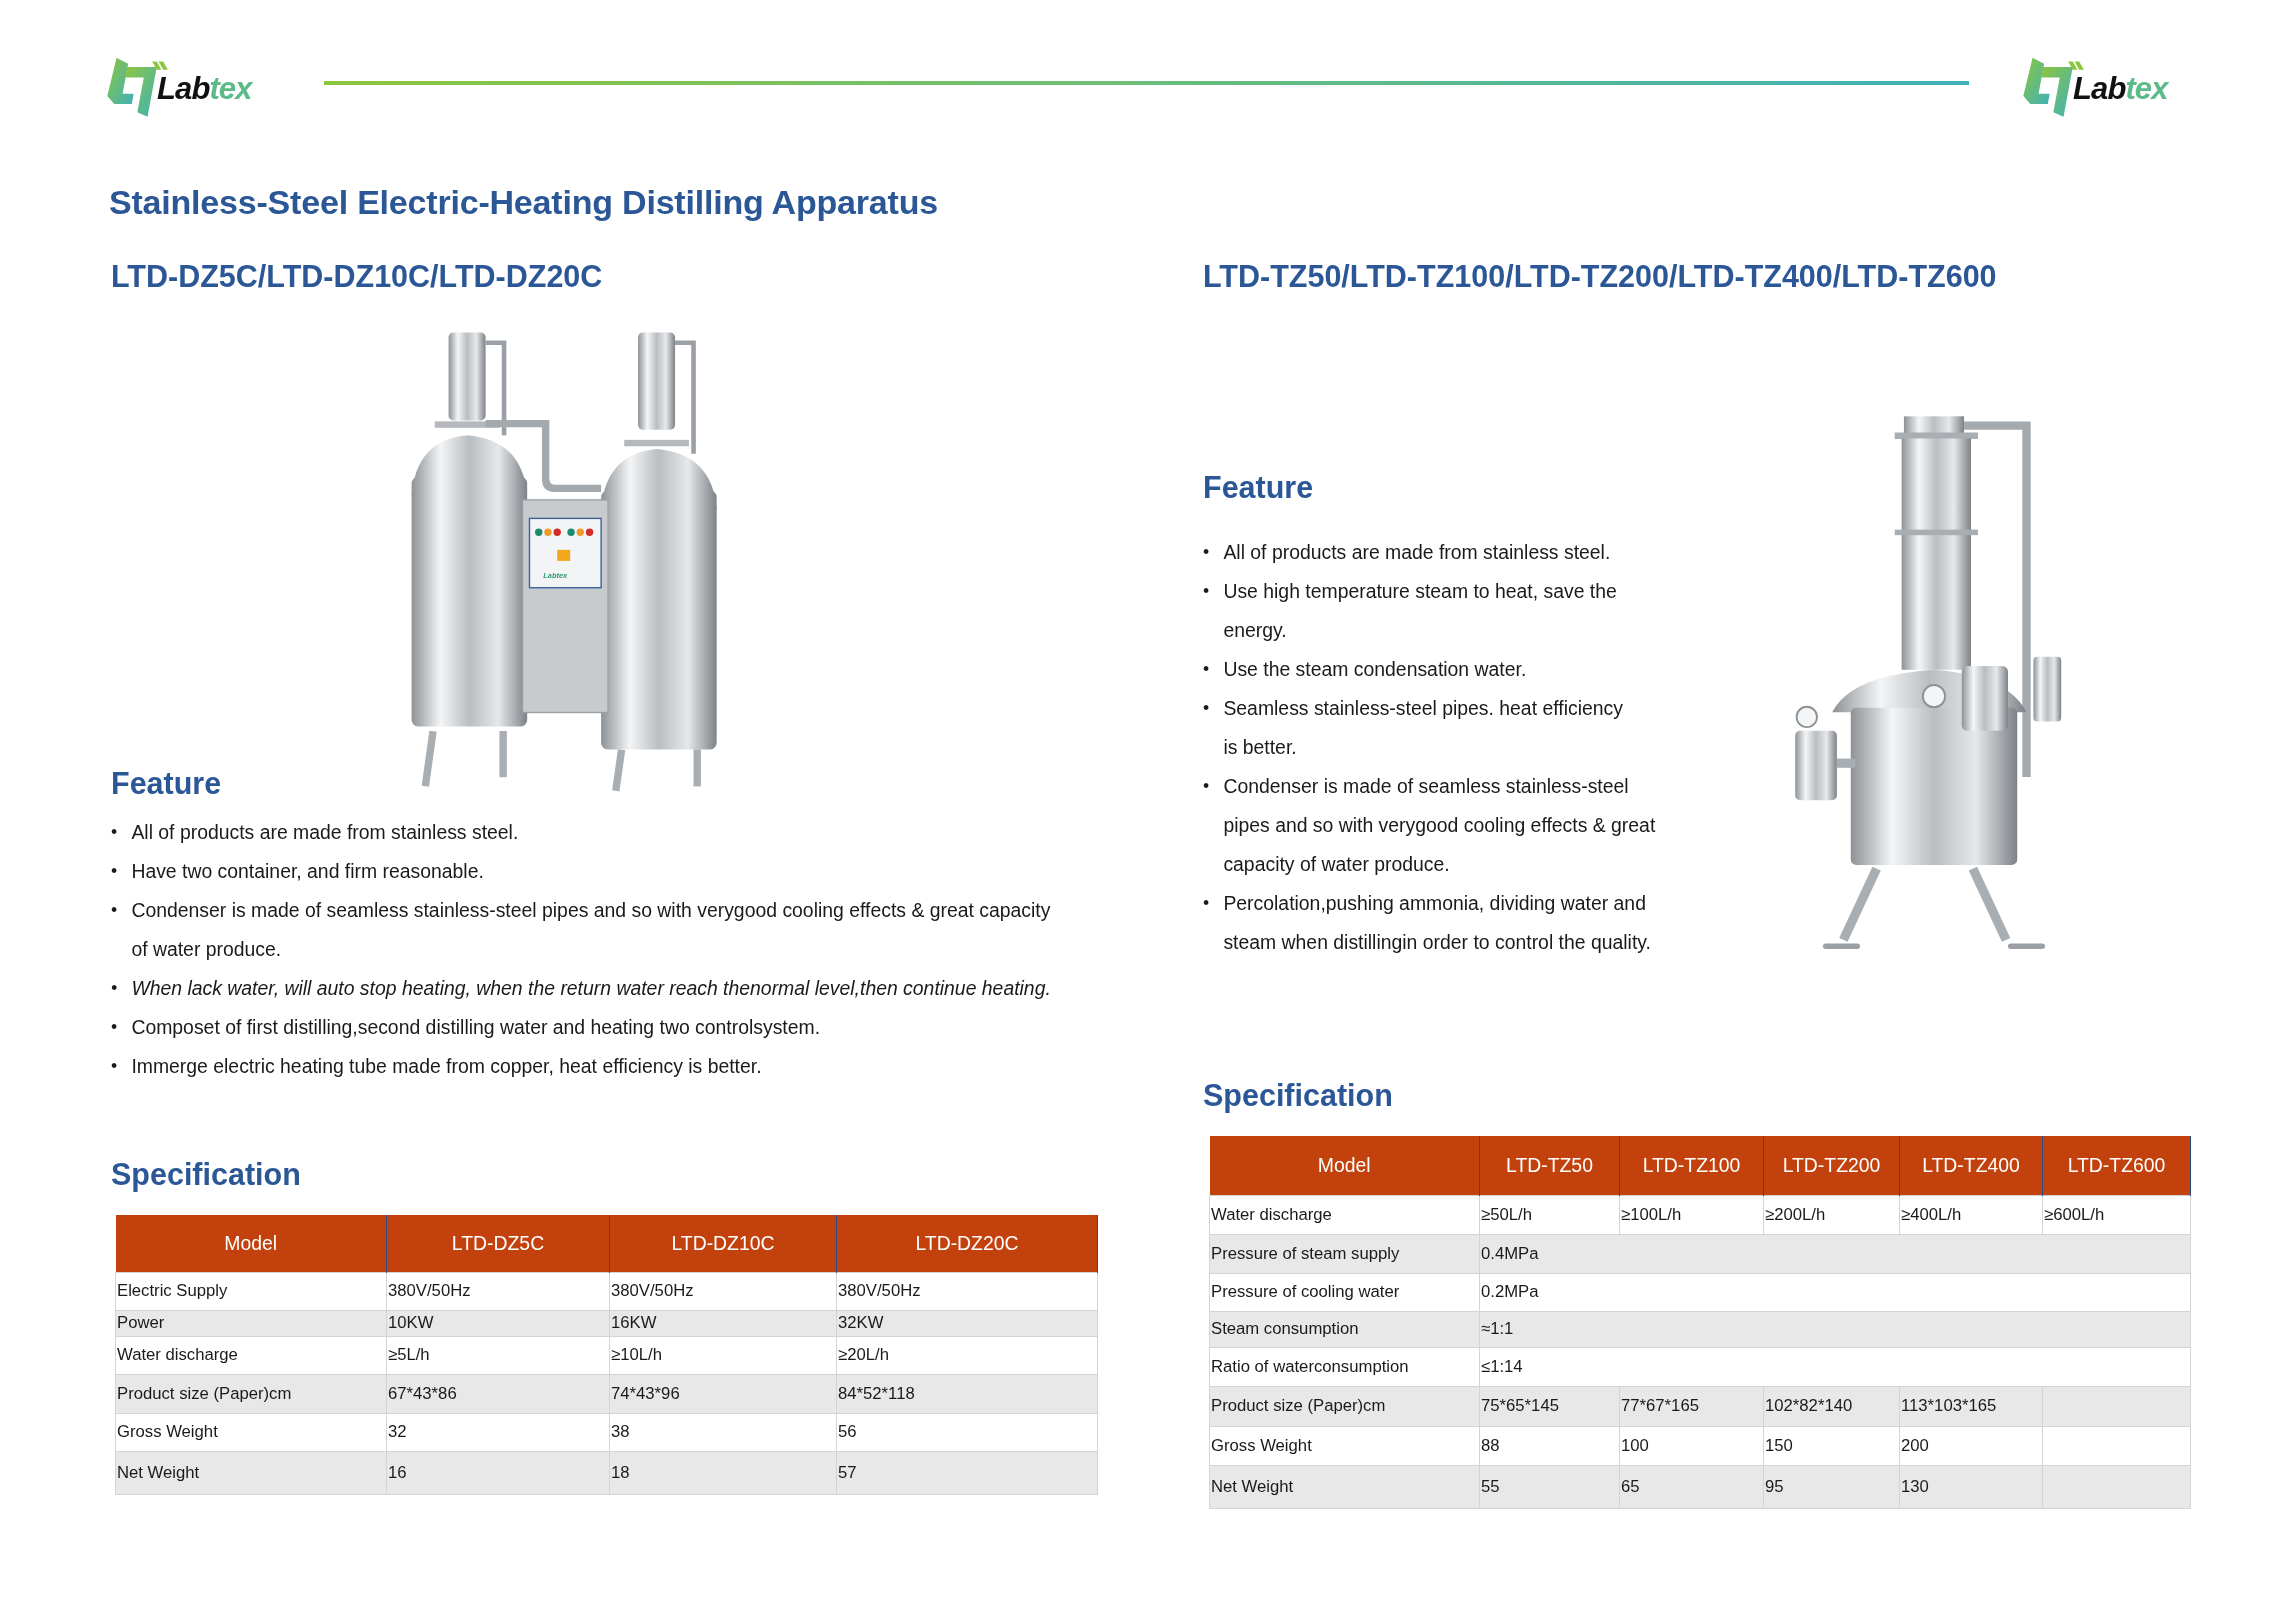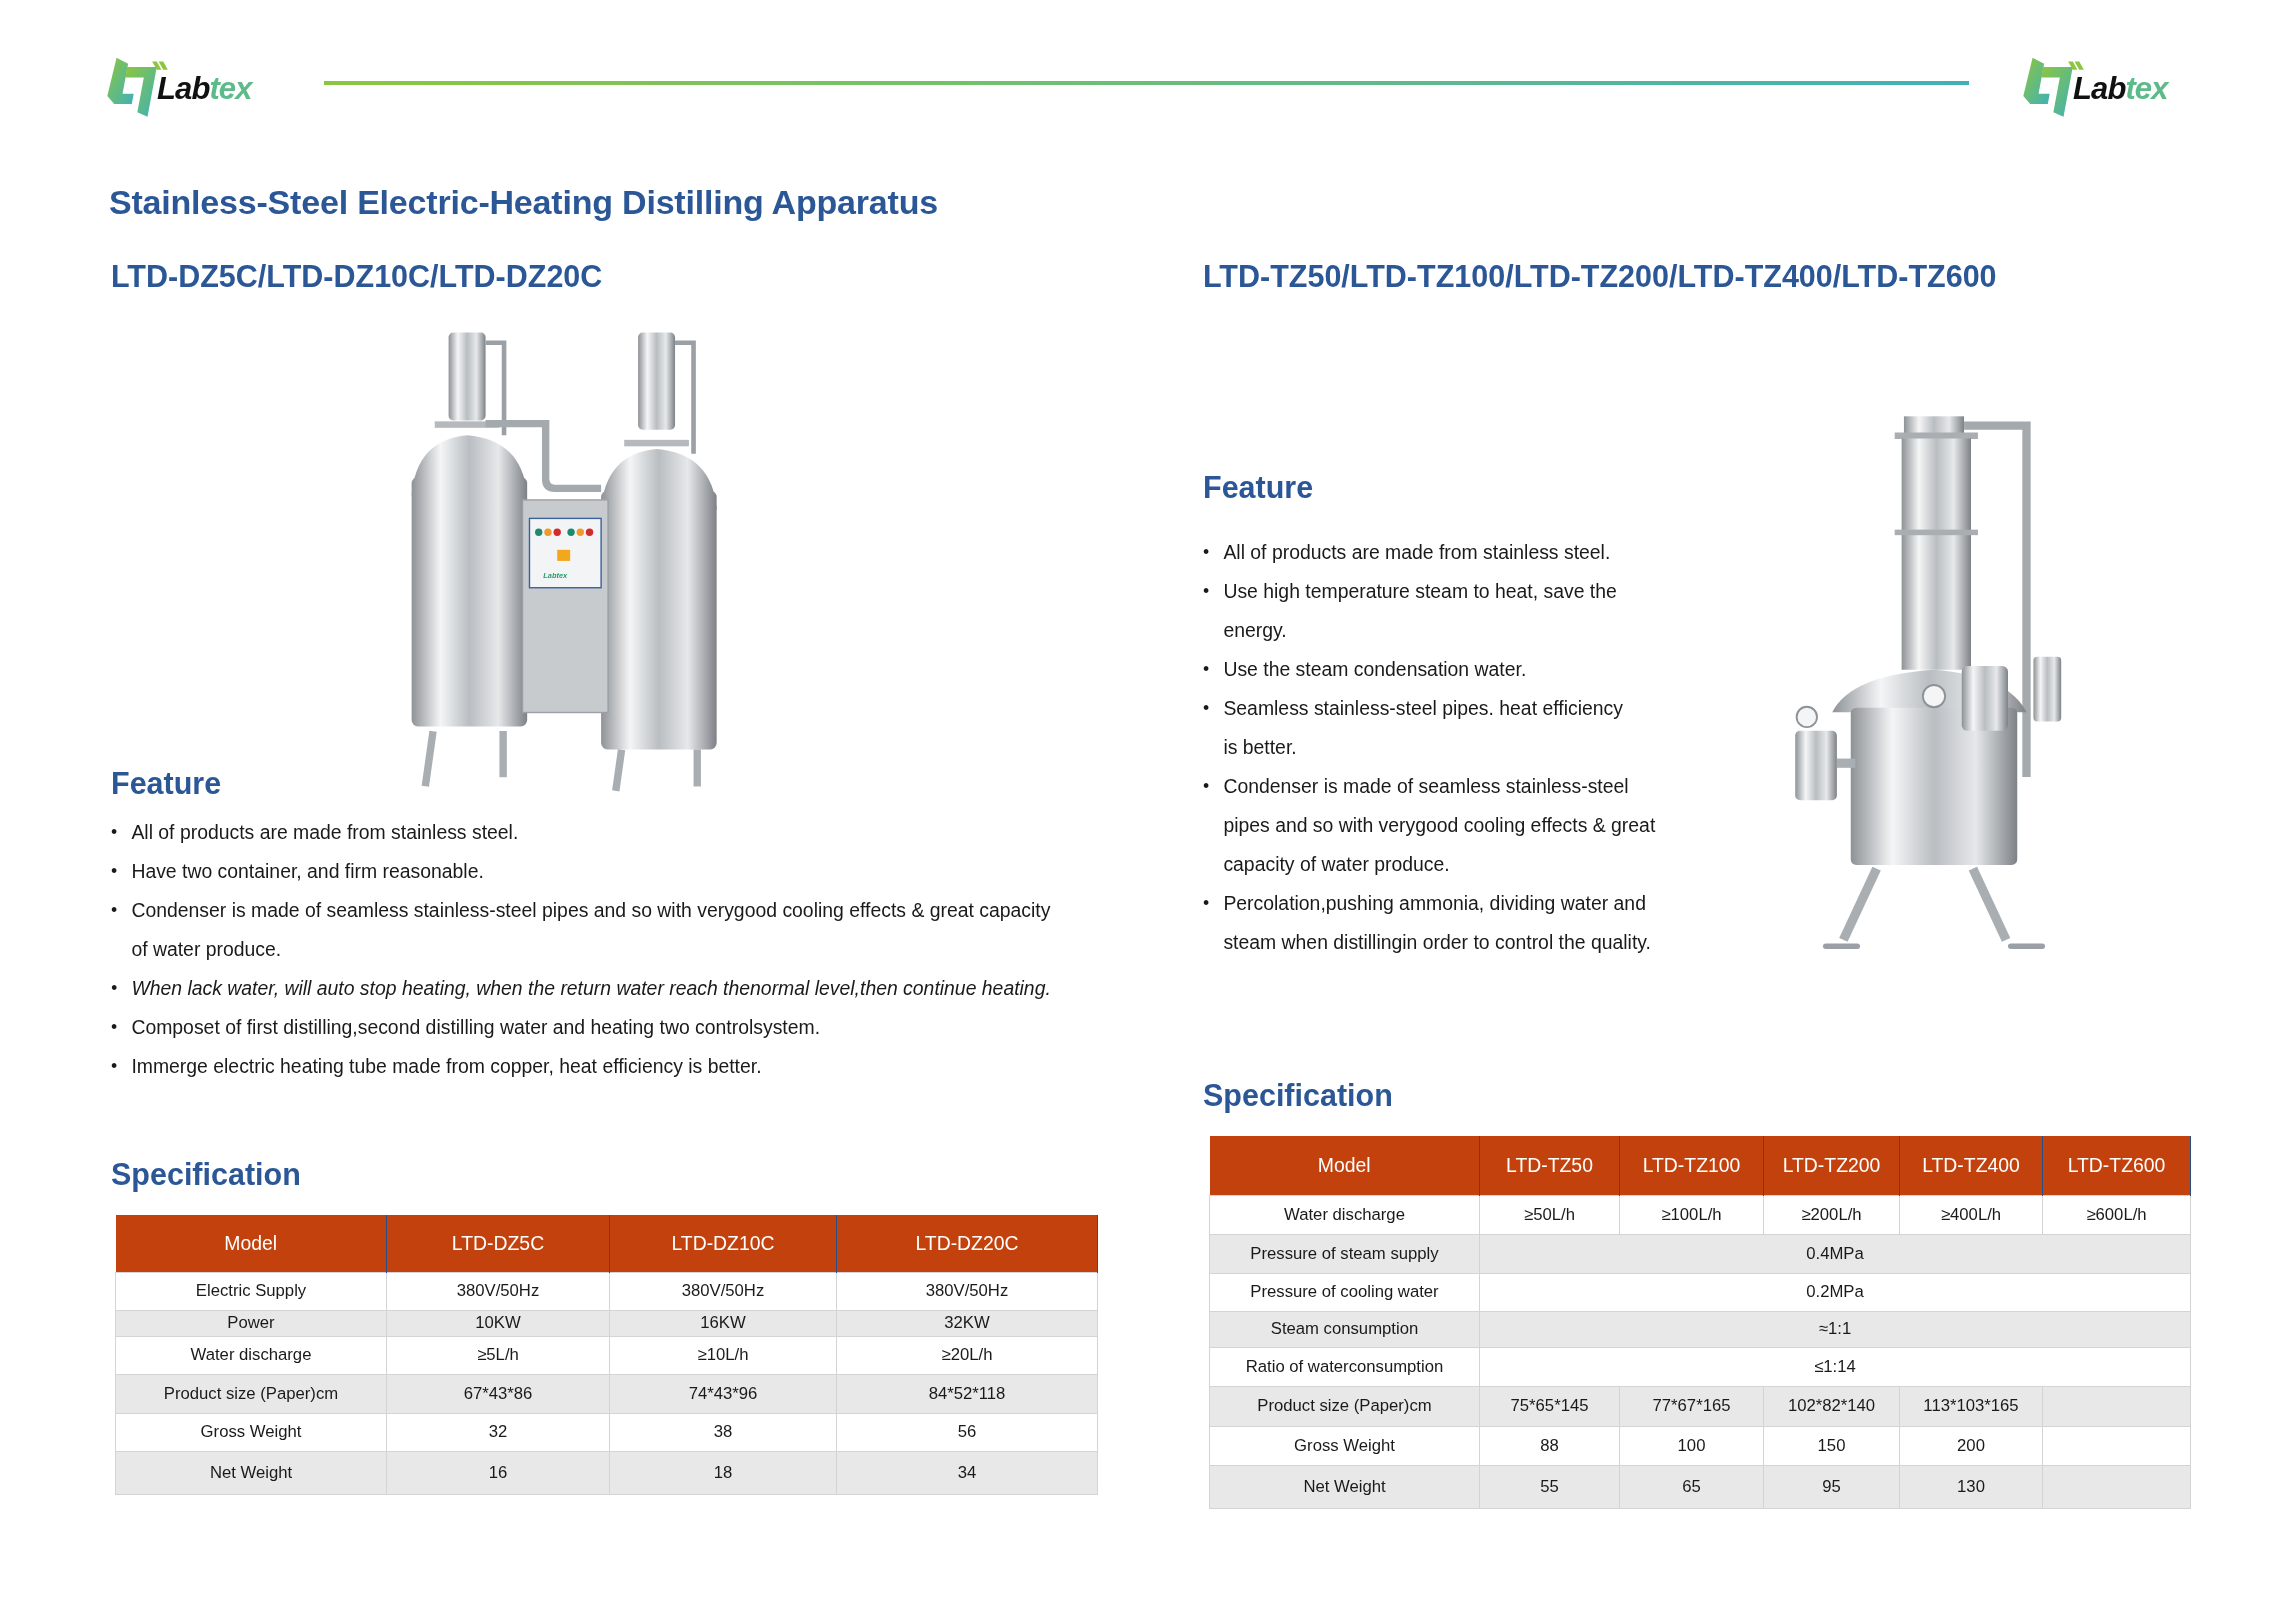--- a/index.html
+++ b/index.html
@@ -9,21 +9,21 @@
   .logo svg { width:100%; height:100%; }
   .topline { position:absolute; left:324px; top:81px; width:1645px; height:4.2px; background:linear-gradient(90deg,#8cc63f 0%,#6fbf73 45%,#3fb1b8 100%); }
   .h1 { position:absolute; left:109px; top:183px; font-size:34px; font-weight:bold; color:#2b5797; letter-spacing:-0.2px; white-space:nowrap; }
   .h2 { position:absolute; font-size:30.5px; font-weight:bold; color:#2b5797; white-space:nowrap; }
   .h3 { position:absolute; font-size:30.5px; font-weight:bold; color:#2b5797; white-space:nowrap; }
   .feat { position:absolute; font-size:19.4px; line-height:39px; color:#1a1a1a; margin:0; padding:0; list-style:none; }
   .feat li { position:relative; padding-left:20.4px; }
   .feat li::before { content:"•"; position:absolute; left:0; top:0; font-size:17.6px; }
   table.spec { position:absolute; border-collapse:collapse; table-layout:fixed; font-family:"Liberation Sans", sans-serif; }
   table.spec th { background:#c2410c; color:#ffffff; font-weight:normal; font-size:19.4px; text-align:center; border-right:0.5px solid #264e88; }
-  table.spec td { font-size:16.7px; text-align:center; border:0.9px solid #d4d4d4; color:#1a1a1a; }
+  table.spec td { font-size:16.7px; border:0.9px solid #d4d4d4; color:#1a1a1a; }
   table.spec td.label { font-size:16.7px; }
   table.spec tr.alt td { background:#e8e8e8; }
   table.spec tr.norm td { background:#ffffff; }
   .product { position:absolute; }
 </style>
 </head>
 <body>
 
 <div class="logo" style="left:105px; top:52px;">
   <svg viewBox="0 0 370 140">
@@ -162,21 +162,21 @@
   <tr class="norm" style="height:38px;">
     <td class="label">Gross Weight</td>
     <td>32</td>
     <td>38</td>
     <td>56</td>
   </tr>
   <tr class="alt" style="height:43px;">
     <td class="label">Net Weight</td>
     <td>16</td>
     <td>18</td>
-    <td>34</td>
+    <td>57</td>
   </tr>
 </tbody>
   </table>
 
 <div class="h2" style="left:1203px; top:259px;">LTD-TZ50/LTD-TZ100/LTD-TZ200/LTD-TZ400/LTD-TZ600</div>
 
 <div class="h3" style="left:1203px; top:470px;">Feature</div>
 
 <ul class="feat" style="left:1203px; top:533px; width:546px;">
   <li><span>All of products are made from stainless steel.</span></li>

